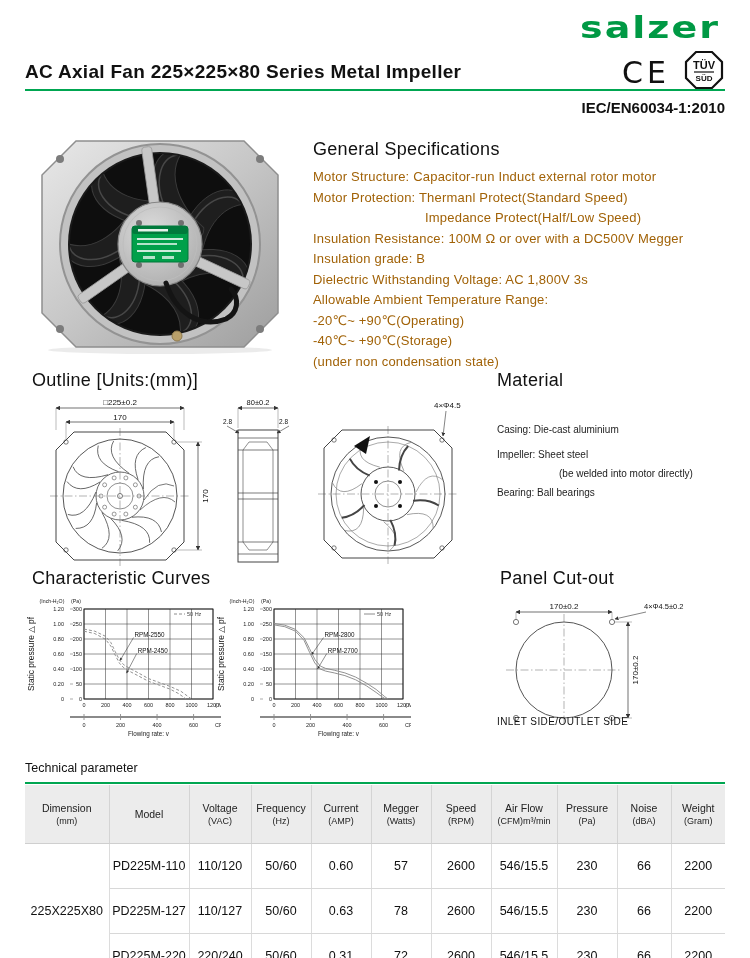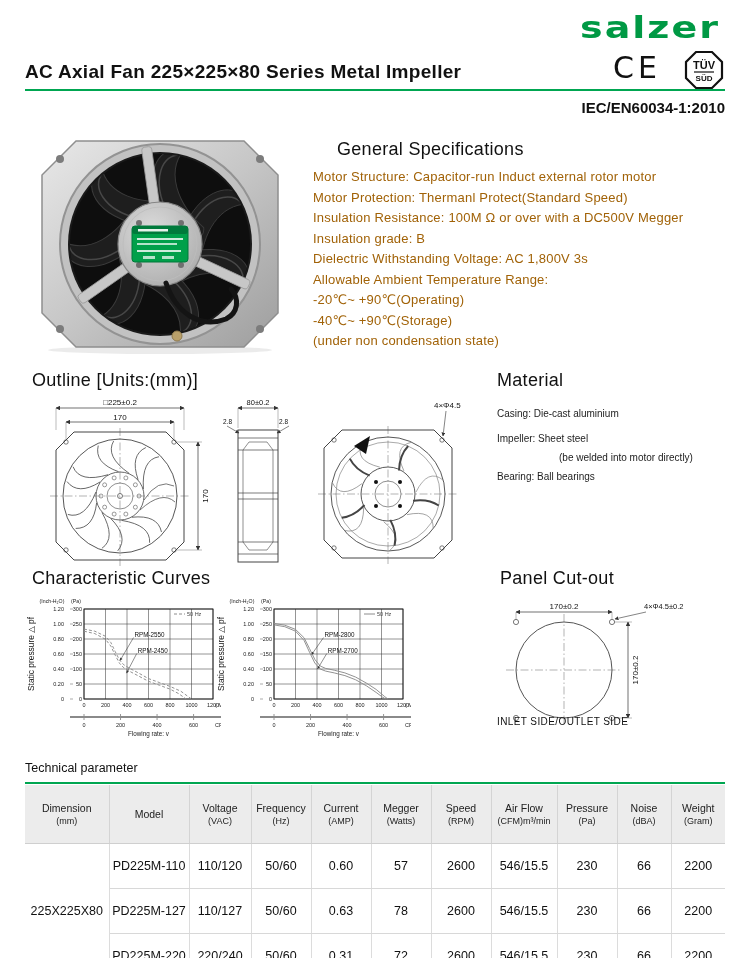--- a/index.html
+++ b/index.html
@@ -7,43 +7,43 @@
   body {
     width:750px; height:958px; position:relative; overflow:hidden;
     font-family:"Liberation Sans","DejaVu Sans",sans-serif; color:#1a1a1a;
   }
   .logo {
     position:absolute; top:12px; right:30px;
     font-family:"DejaVu Sans","Liberation Sans",sans-serif;
     font-weight:800; font-size:38px; line-height:1; color:#009944;
     letter-spacing:2px; transform:scaleY(0.8); transform-origin:top right;
   }
-  .cert-row { position:absolute; top:50px; right:26px; display:flex; align-items:flex-start; gap:23px; }
+  .cert-row { position:absolute; top:50px; right:26px; display:flex; align-items:flex-end; gap:14px; }
   .ce-mark { font-size:30px; font-weight:500; letter-spacing:4px; color:#111; font-family:"DejaVu Sans",sans-serif; }
   .doc-title { position:absolute; left:25px; top:61px; font-size:19px; font-weight:bold; letter-spacing:0.3px; color:#111; }
   .green-rule { position:absolute; left:25px; top:89px; width:700px; height:2px; background:#00a651; }
   .standard { position:absolute; right:25px; top:99px; font-size:15px; font-weight:bold; color:#111; }
 
   .section-heading { font-size:18px; font-weight:400; color:#111; letter-spacing:0.3px; }
 
   .fan-photo { position:absolute; left:30px; top:133px; }
 
   .general-specs { position:absolute; left:313px; top:139px; width:420px; }
-  .general-specs .section-heading { margin-bottom:7px;margin-left:24px; }
+  .general-specs .section-heading { margin-bottom:7px; }
   .spec-line { font-size:13px; line-height:20.5px; letter-spacing:0.2px; color:#a16207; white-space:pre; }
   .spec-line.indent { margin-left:112px; }
 
   .outline-heading { position:absolute; left:32px; top:370px; }
   .drawing { position:absolute; top:396px; }
   .drawing.front { left:26px; }
   .drawing.side  { left:222px; }
   .drawing.rear  { left:296px; }
 
   .material { position:absolute; left:497px; top:370px; width:235px; }
-  .material .section-heading { margin-bottom:10px; }
+  .material .section-heading { margin-bottom:26px; }
   .material-line { font-size:10px; line-height:25px; color:#1d1d1d; }
   .material-note { font-size:10px; line-height:13px; margin-left:62px; color:#222; }
 
   .curves-heading { position:absolute; left:32px; top:568px; }
   .chart { position:absolute; top:595px; }
   .chart.c1 { left:26px; }
   .chart.c2 { left:216px; }
   .chart svg text { font-family:"Liberation Sans","DejaVu Sans",sans-serif; }
 
   .panel-heading { position:absolute; left:500px; top:568px; }
@@ -177,20 +177,21 @@
   </g>
   <path d="M136,150 C 146,180 170,196 196,186 C 208,180 210,166 201,156" fill="none" stroke="#141414" stroke-width="5" stroke-linecap="round"></path>
   <circle cx="147" cy="203" r="5" fill="#b9a06a" stroke="#8f7a4d" stroke-width="1"></circle>
 </svg>
 
 <div class="general-specs">
   <div class="section-heading">General Specifications</div>
   <div id="spec-lines">
       <div class="spec-line">Motor Structure: Capacitor-run Induct external rotor motor</div>
       <div class="spec-line">Motor Protection: Thermanl Protect(Standard Speed)</div>
+      <div class="spec-line indent">Impedance Protect(Half/Low Speed)</div>
       <div class="spec-line">Insulation Resistance: 100M Ω or over with a DC500V Megger</div>
       <div class="spec-line">Insulation grade: B</div>
       <div class="spec-line">Dielectric Withstanding Voltage: AC 1,800V 3s</div>
       <div class="spec-line">Allowable Ambient Temperature Range:</div>
       <div class="spec-line">-20℃~ +90℃(Operating)</div>
       <div class="spec-line">-40℃~ +90℃(Storage)</div>
       <div class="spec-line">(under non condensation state)</div>
     </div>
 </div>
 

